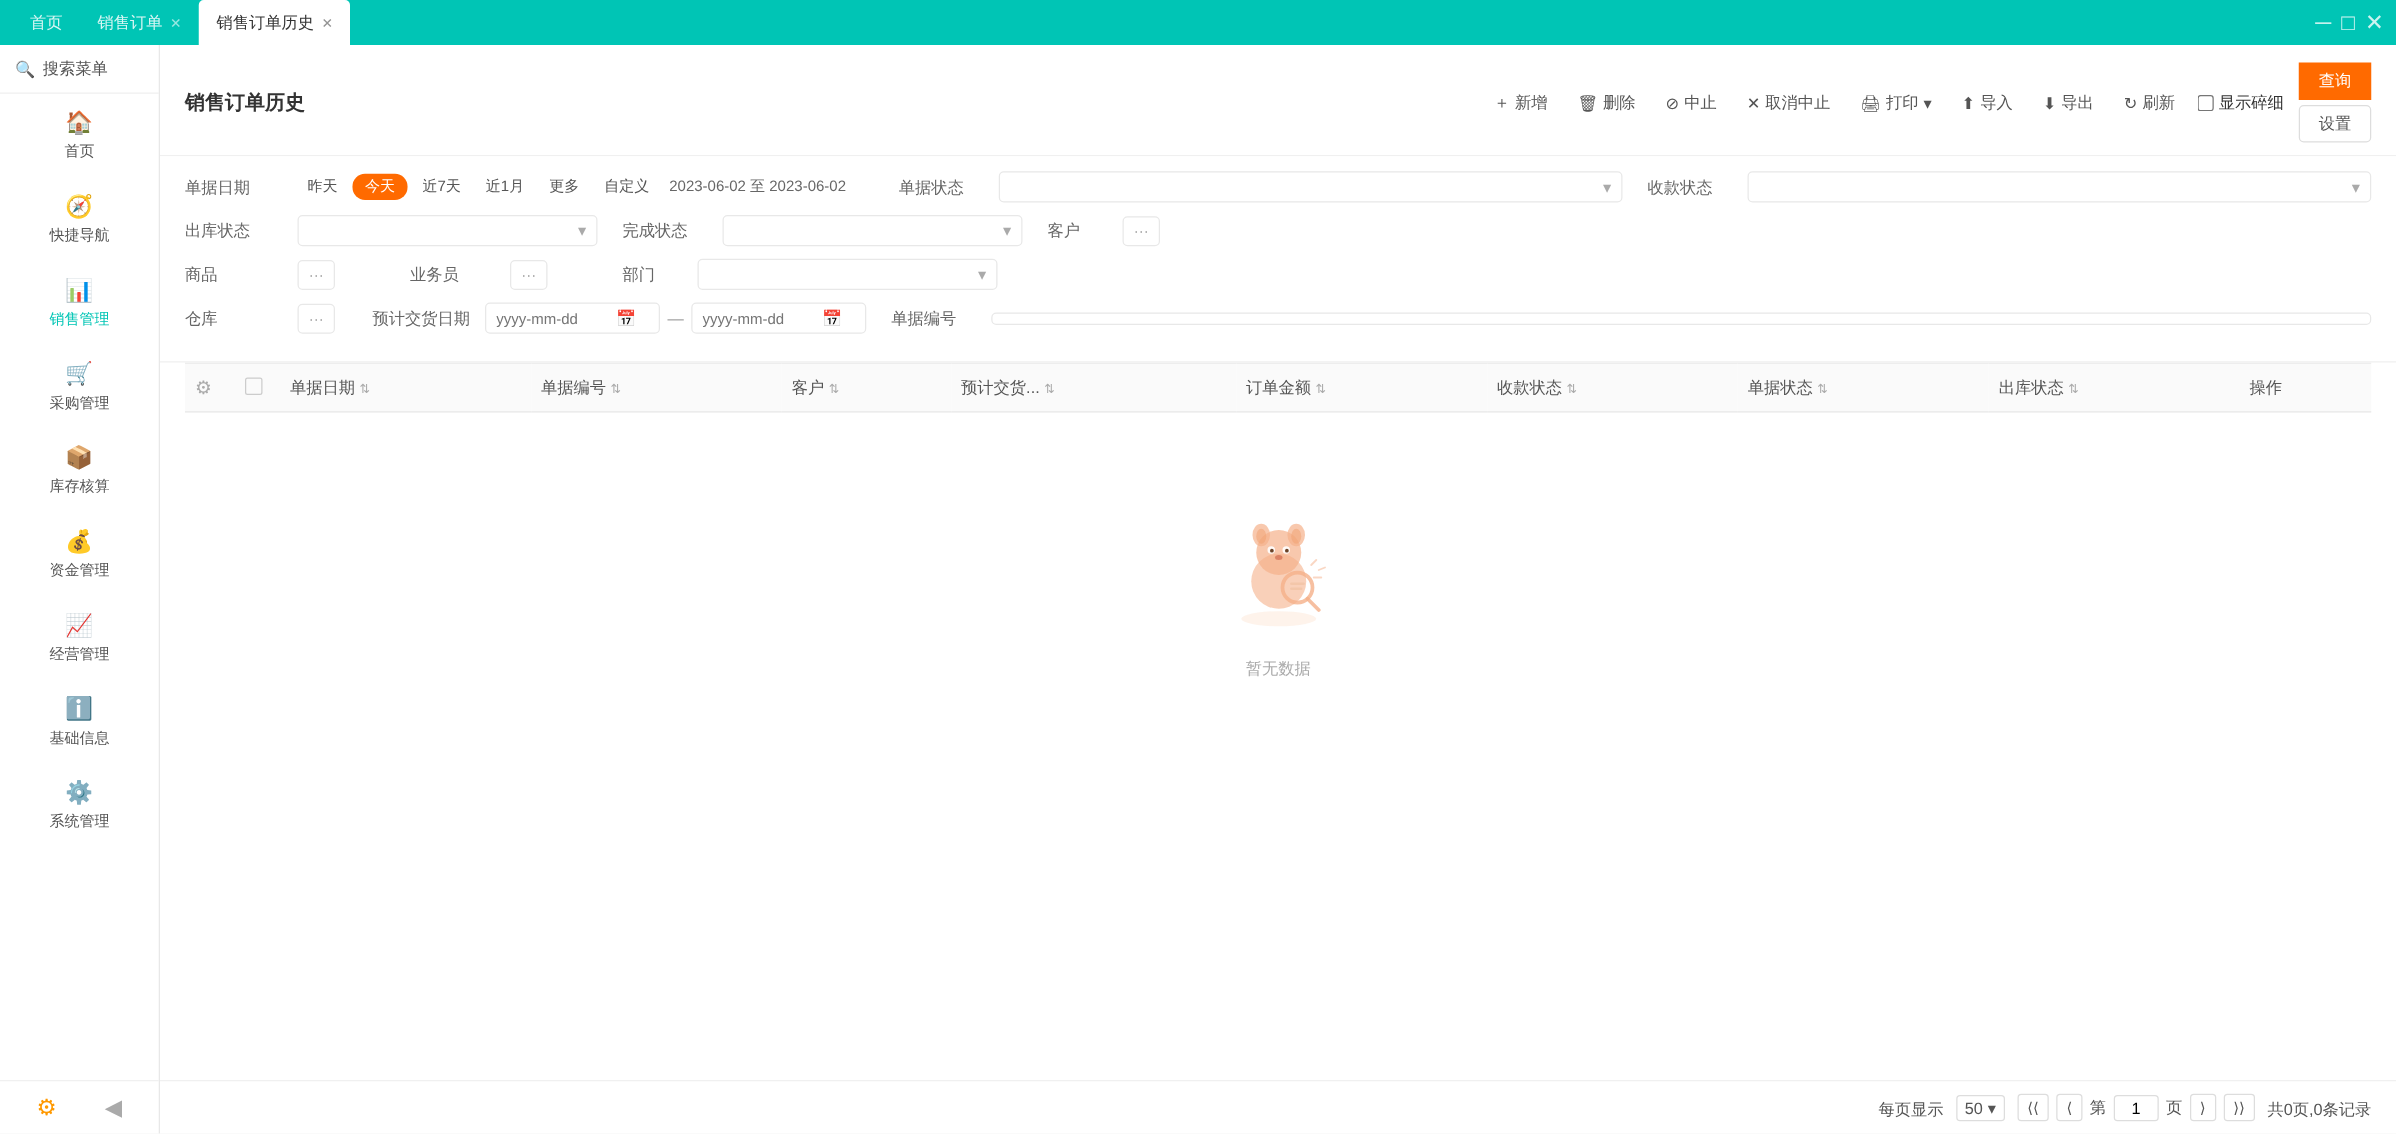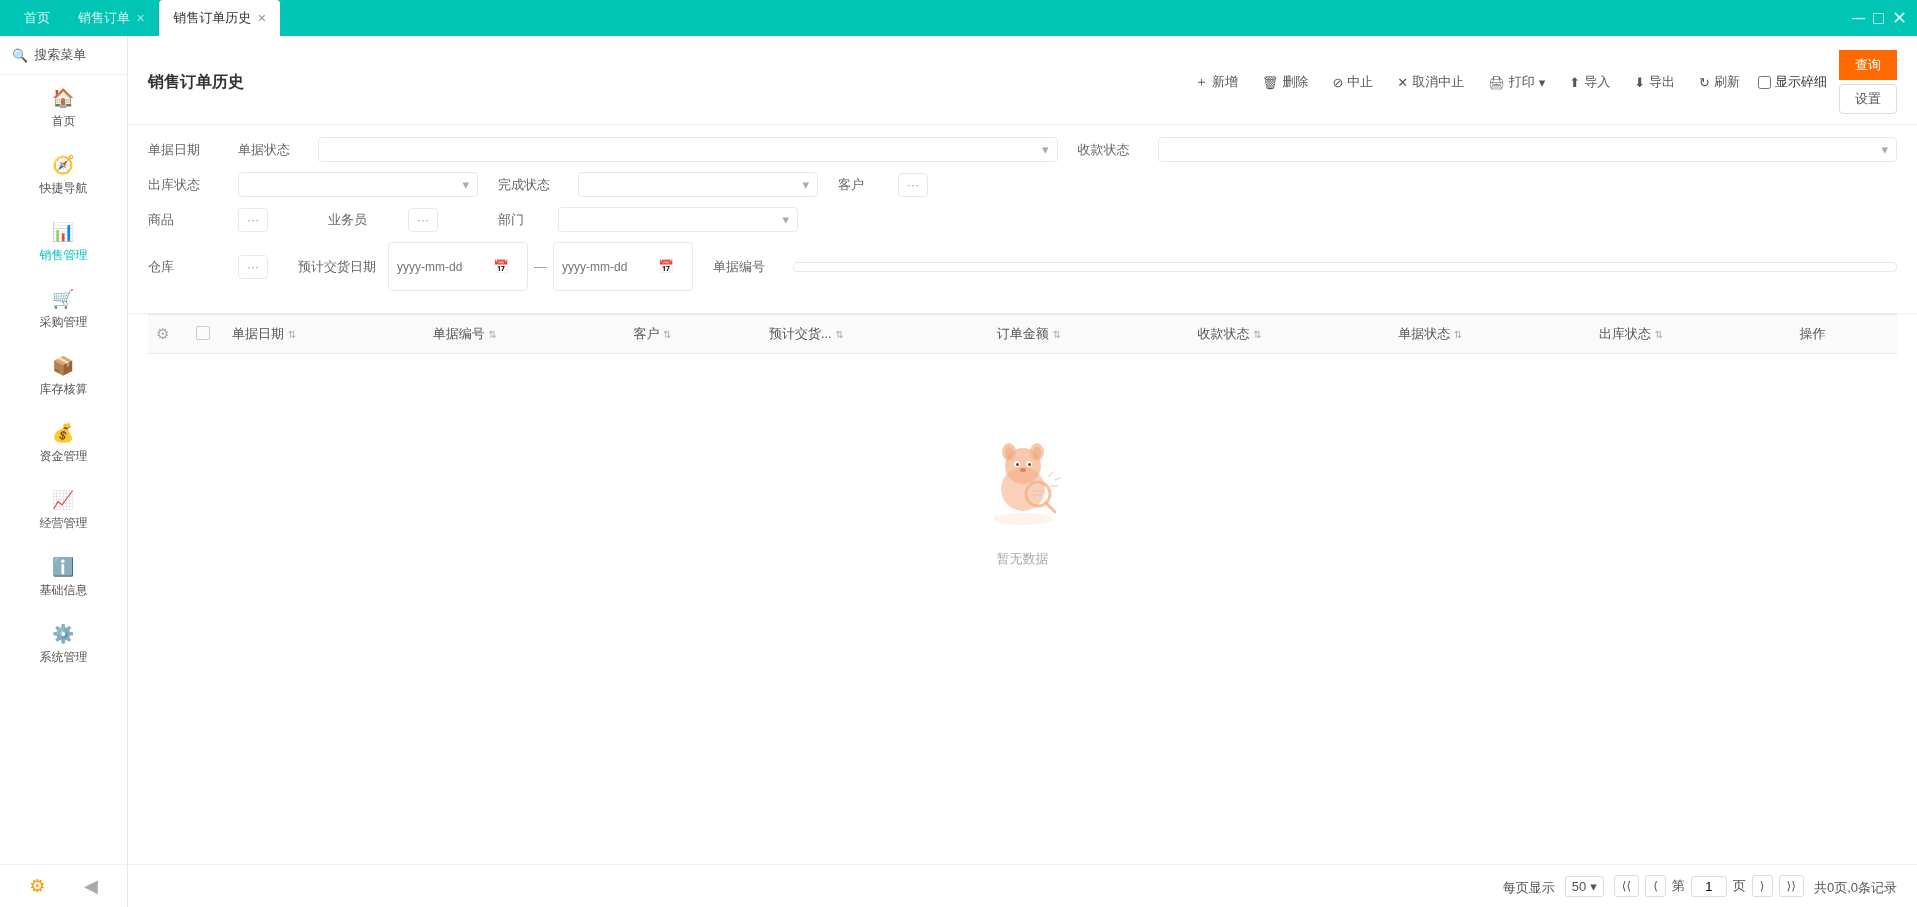--- a/index.html
+++ b/index.html
@@ -44,21 +44,21 @@
     .filter-row { display: flex; align-items: center; gap: 0; margin-bottom: 10px; }
     .filter-label { width: 90px; color: #666; font-size: 13px; flex-shrink: 0; }
     .filter-value { flex: 1; display: flex; align-items: center; gap: 8px; }
     .date-tabs { display: flex; align-items: center; gap: 4px; }
     .date-tab { padding: 2px 8px; font-size: 12px; color: #555; cursor: pointer; border-radius: 2px; }
     .date-tab.active { background: #ff6a00; color: white; border-radius: 10px; padding: 2px 10px; }
     .date-range { font-size: 12px; color: #666; }
     .filter-select { display: flex; align-items: center; gap: 4px; flex: 1; border: 1px solid #e8e8e8; border-radius: 4px; padding: 4px 8px; cursor: pointer; background: white; }
     .filter-select-text { flex: 1; color: #999; font-size: 12px; }
     .filter-ellipsis { padding: 4px 8px; border: 1px solid #e8e8e8; border-radius: 4px; cursor: pointer; color: #999; font-size: 12px; }
-    .filter-date-input { display: flex; gap: 6px; border: 1px solid #e8e8e8; border-radius: 4px; padding: 16px 8px; flex: 1; }
+    .filter-date-input { display: flex; gap: 6px; border: 1px solid #e8e8e8; border-radius: 4px; padding: 4px 8px; flex: 1; }
     .filter-date-input input { border: none; outline: none; width: 90px; font-size: 12px; color: #999; }
     .collapse-btn { text-align: center; padding: 6px; color: #999; font-size: 12px; cursor: pointer; }
 
     
     .table-area { flex: 1; overflow: auto; padding: 0 20px; }
     .data-table { width: 100%; border-collapse: collapse; font-size: 13px; }
     .data-table th { background: #fafafa; border-bottom: 1px solid #e8e8e8; border-top: 1px solid #e8e8e8; padding: 10px 8px; text-align: left; color: #555; font-weight: normal; white-space: nowrap; }
     .th-settings { width: 40px; text-align: center; }
     .th-checkbox { width: 36px; text-align: center; }
     .sort-icon { color: #aaa; font-size: 10px; }
@@ -199,20 +199,31 @@
           <button class="btn-primary">查询</button>
           <button class="btn-secondary">设置</button>
         </div>
       </div>
     </div>
 
     <div class="filter-area">
 
       <div class="filter-row">
         <span class="filter-label">单据日期</span>
+        <div class="filter-value">
+          <div class="date-tabs">
+            <span class="date-tab">昨天</span>
+            <span class="date-tab active">今天</span>
+            <span class="date-tab">近7天</span>
+            <span class="date-tab">近1月</span>
+            <span class="date-tab">更多</span>
+            <span class="date-tab">自定义</span>
+          </div>
+          <span class="date-range">2023-06-02 至 2023-06-02</span>
+        </div>
 
         <span class="filter-label" style="width:80px;">单据状态</span>
         <div class="filter-select" style="width:200px;">
           <span class="filter-select-text"></span>
           <span style="color:#aaa;">▾</span>
         </div>
 
         <span class="filter-label" style="width:80px;margin-left:20px;">收款状态</span>
         <div class="filter-select" style="width:200px;">
           <span class="filter-select-text"></span>

